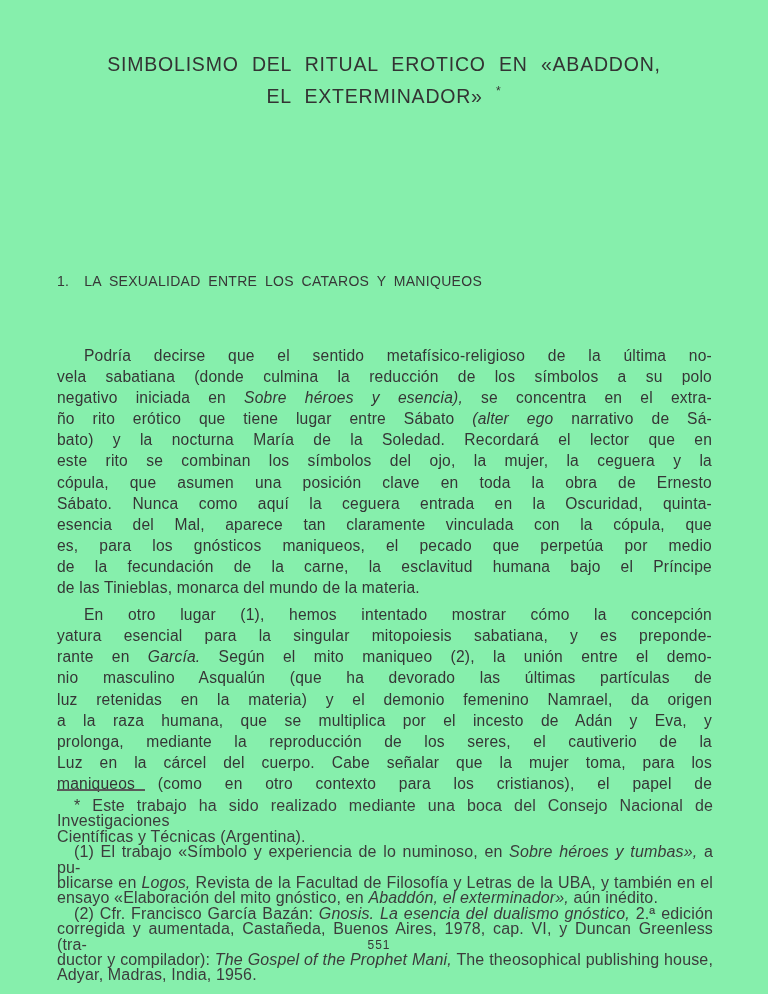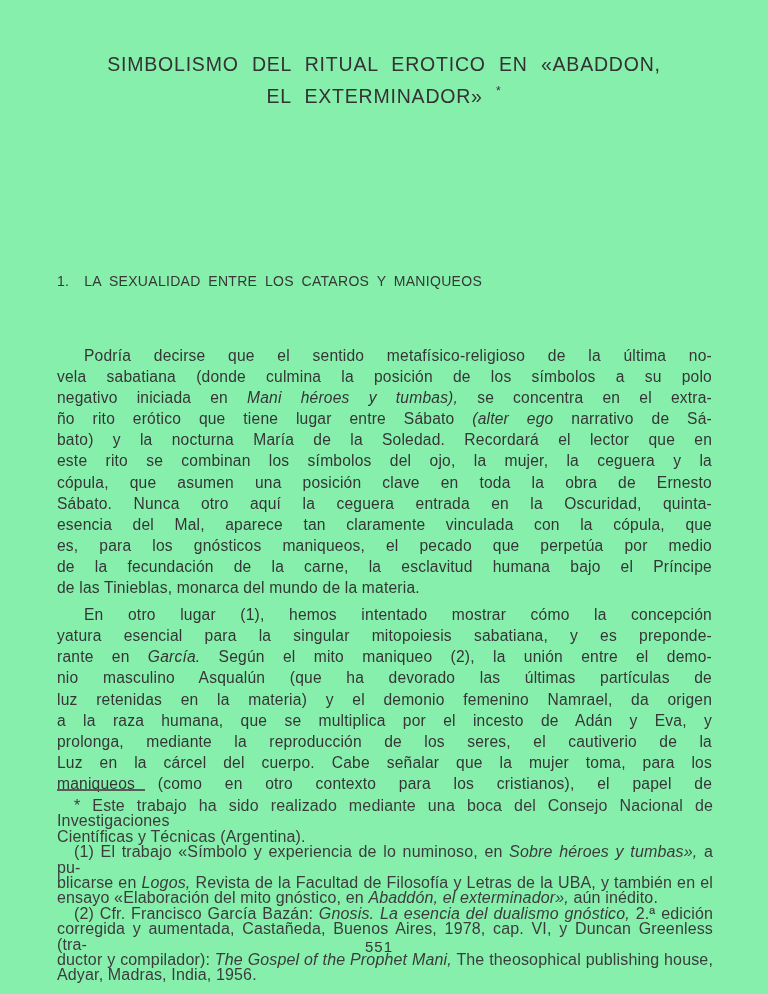--- a/index.html
+++ b/index.html
@@ -57,21 +57,21 @@
     font-size: 16px;
     line-height: 15.4px;
     letter-spacing: 0.15px;
     color: #3c3c3c;
   }
   .footnotes .tline.ind { text-indent: 17px; }
   .page-number {
     position: absolute;
     top: 938px; left: 0; right: 10px;
     text-align: center;
-    font-size: 15px;
+    font-size: 12px;
     letter-spacing: 1px;
     color: #373737;
   }
   .it { font-style: italic; }
   .sup { vertical-align: super; font-size: 62%; }
 </style>
 </head>
 <body>
 
 <div class="page">
@@ -82,27 +82,27 @@
     </div>
 
   <div class="section-heading">
     <span class="sec-num">1.</span>
     <span>LA SEXUALIDAD ENTRE LOS CATAROS Y MANIQUEOS</span>
   </div>
 
   <div class="body-text">
     <div class="paragraph-1">
         <div class="tline ind"><span>Podría decirse que el sentido metafísico-religioso de la última no-</span></div>
-        <div class="tline"><span>vela sabatiana (donde culmina la posición de los símbolos a su polo</span></div>
-        <div class="tline"><span>negativo iniciada en </span><span class="it">Mani héroes y tumbas),</span><span> se concentra en el extra-</span></div>
+        <div class="tline"><span>vela sabatiana (donde culmina la reducción de los símbolos a su polo</span></div>
+        <div class="tline"><span>negativo iniciada en </span><span class="it">Sobre héroes y esencia),</span><span> se concentra en el extra-</span></div>
         <div class="tline"><span>ño rito erótico que tiene lugar entre Sábato </span><span class="it">(alter ego</span><span> narrativo de Sá-</span></div>
         <div class="tline"><span>bato) y la nocturna María de la Soledad. Recordará el lector que en</span></div>
         <div class="tline"><span>este rito se combinan los símbolos del ojo, la mujer, la ceguera y la</span></div>
         <div class="tline"><span>cópula, que asumen una posición clave en toda la obra de Ernesto</span></div>
-        <div class="tline"><span>Sábato. Nunca otro aquí la ceguera entrada en la Oscuridad, quinta-</span></div>
+        <div class="tline"><span>Sábato. Nunca como aquí la ceguera entrada en la Oscuridad, quinta-</span></div>
         <div class="tline"><span>esencia del Mal, aparece tan claramente vinculada con la cópula, que</span></div>
         <div class="tline"><span>es, para los gnósticos maniqueos, el pecado que perpetúa por medio</span></div>
         <div class="tline"><span>de la fecundación de la carne, la esclavitud humana bajo el Príncipe</span></div>
         <div class="tline last"><span>de las Tinieblas, monarca del mundo de la materia.</span></div>
       </div>
     <div class="paragraph-2">
         <div class="tline ind"><span>En otro lugar (1), hemos intentado mostrar cómo la concepción</span></div>
         <div class="tline"><span>yatura esencial para la singular mitopoiesis sabatiana, y es preponde-</span></div>
         <div class="tline"><span>rante en </span><span class="it">García.</span><span> Según el mito maniqueo (2), la unión entre el demo-</span></div>
         <div class="tline"><span>nio masculino Asqualún (que ha devorado las últimas partículas de</span></div>

